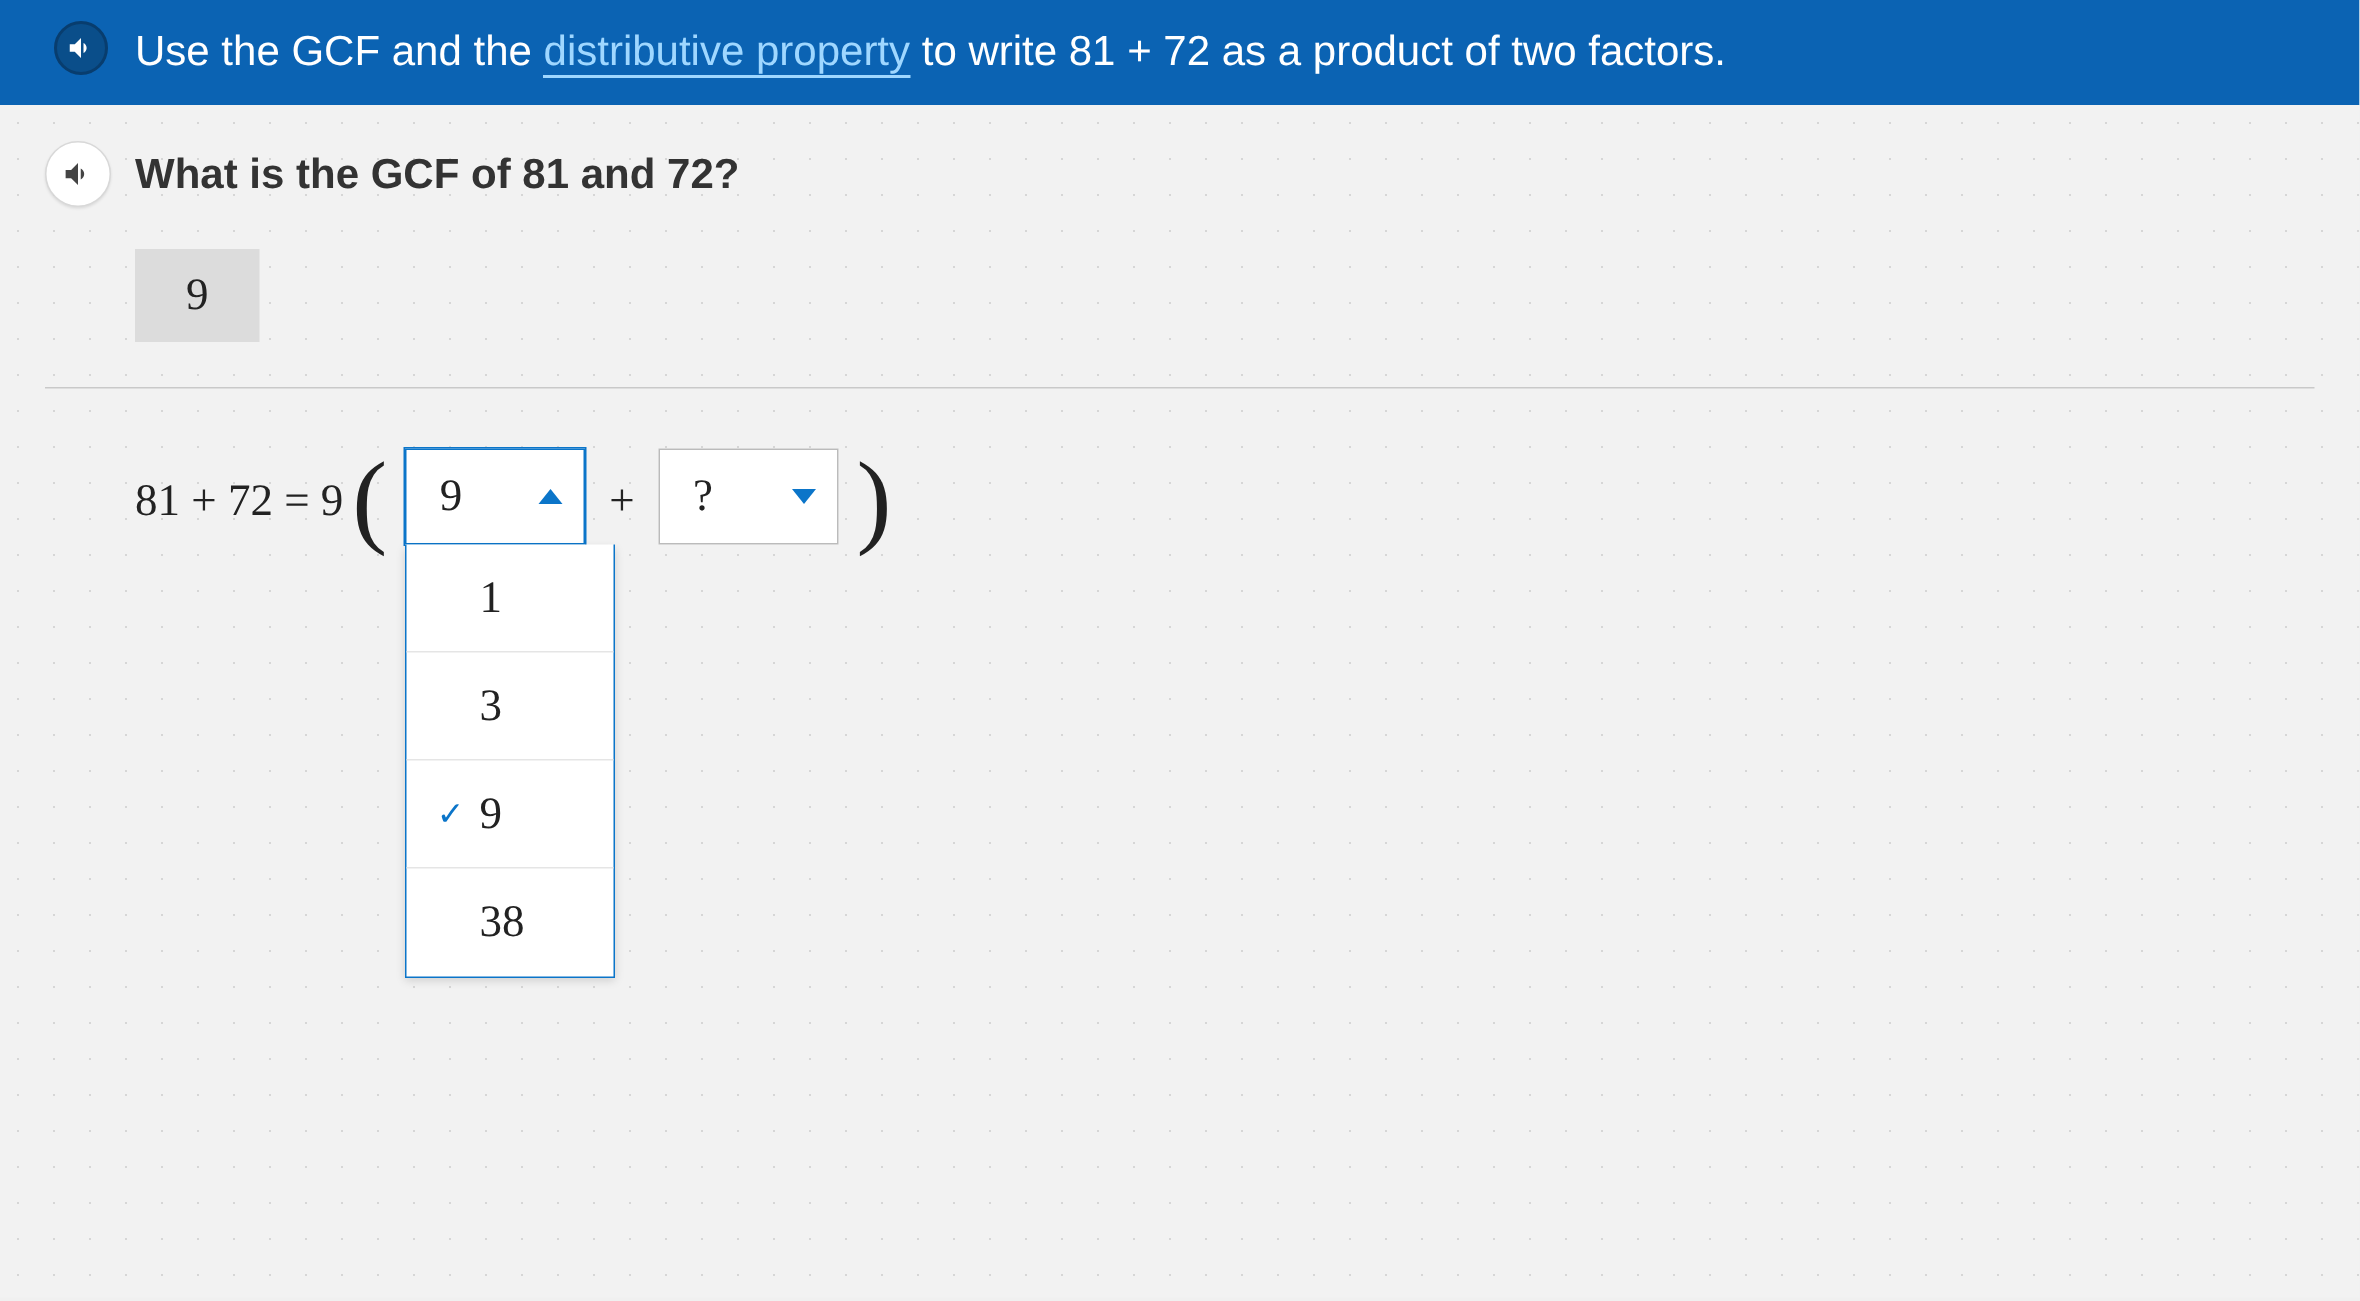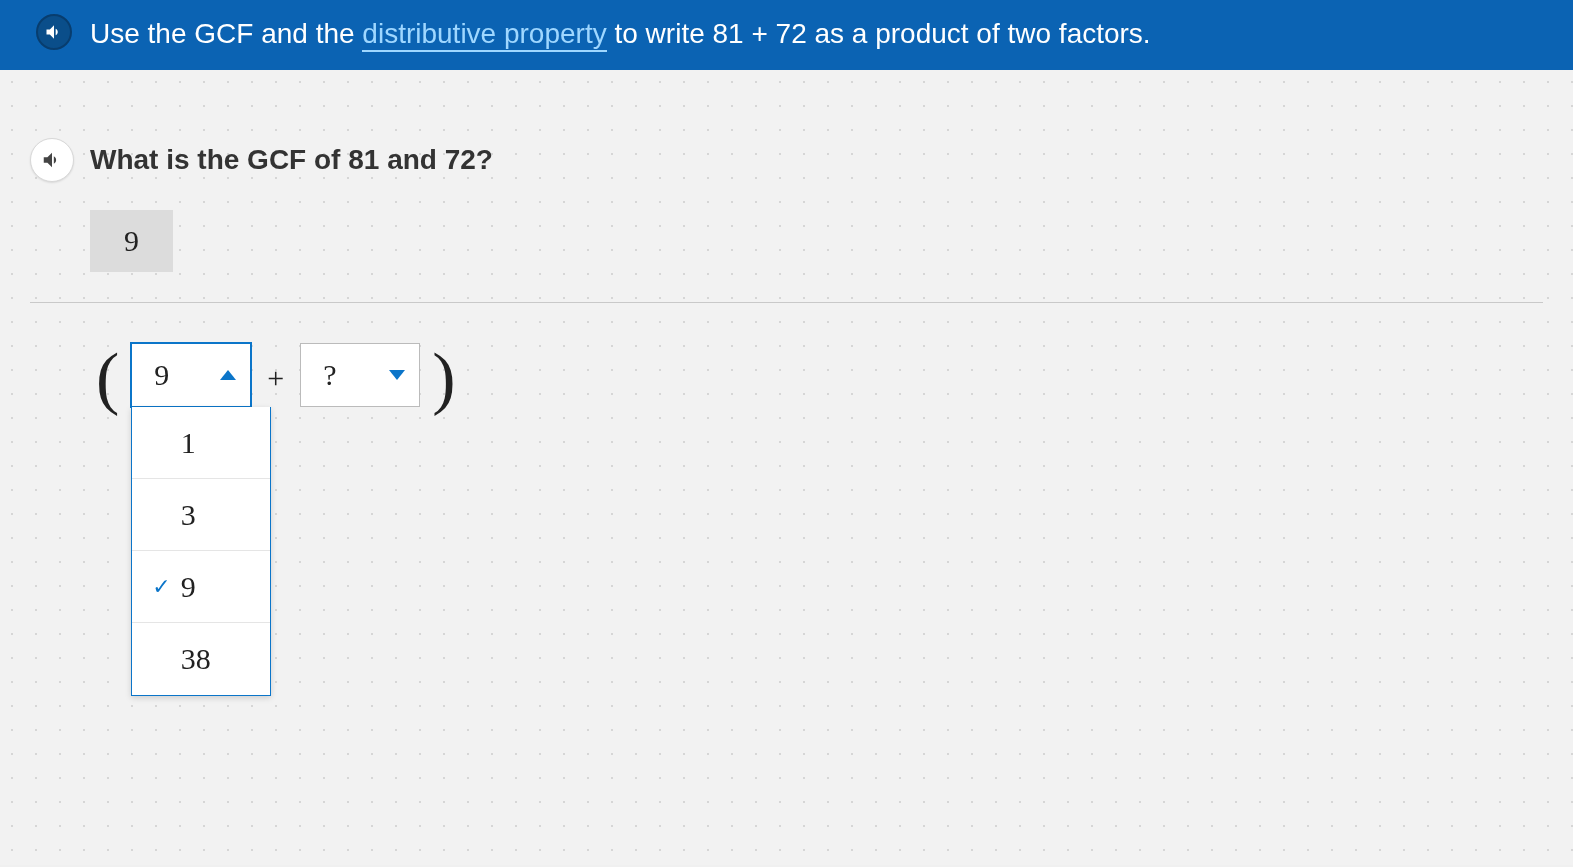--- a/index.html
+++ b/index.html
@@ -24,21 +24,21 @@
     flex-shrink: 0;
     border: 2px solid #083d6e;
   }
   .sound-btn-header svg { fill: #fff; width: 20px; height: 20px; }
 
   .body-area {
     background: #f2f2f2;
     background-image: radial-gradient(#d6d6d6 1px, transparent 1px);
     background-size: 24px 24px;
     background-position: 0 0;
-    padding: 68px 30px 30px 30px;
+    padding: 24px 30px 30px 30px;
     height: calc(867px - 72px);
   }
 
   .section { margin-bottom: 20px; }
   .section-header { display: flex; align-items: center; margin-bottom: 28px; }
 
   .sound-btn {
     width: 44px; height: 44px; border-radius: 50%;
     background: #ffffff;
     border: 1px solid #d8d8d8;
@@ -154,20 +154,21 @@
       <div class="section-title">What is the GCF of 81 and 72?</div>
     </div>
     <div class="answer-box">9</div>
   </div>
 
   <hr class="divider">
 
   <div class="section">
 
     <div class="equation-row">
+      <span class="eq-text">81 + 72 = 9</span>
       <span class="paren">(</span>
 
       <div class="dropdown-wrapper">
         <div class="dropdown-trigger open">
           <span>9</span>
           <span class="caret-up"></span>
         </div>
         <div class="dropdown-list">
           <div class="dropdown-item">
             <span class="check hidden">✓</span>

